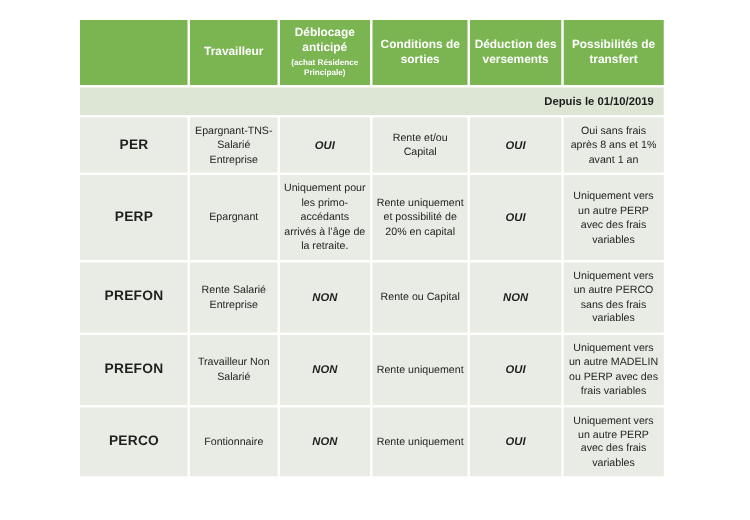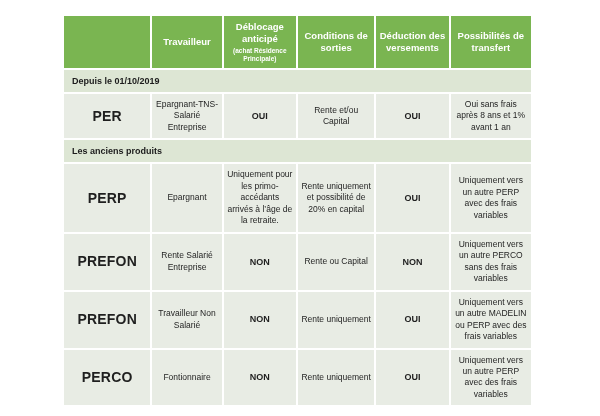--- a/index.html
+++ b/index.html
@@ -51,45 +51,46 @@
     line-height: 1.2;
     margin-top: 2px;
   }
 
   
   td.section-row {
     background: #dde6d4;
     color: #1c1c1c;
     font-size: 9px;
     font-weight: bold;
-    text-align: left;
+    text-align: right;
     padding: 6px 8px;
     height: 22px;
     box-sizing: border-box;
   }
 
   
   tbody td.cell {
     background: #e8ece4;
     color: #1f1f1f;
     font-size: 8.5px;
     line-height: 1.35;
     text-align: center;
     vertical-align: middle;
     padding: 5px 3px;
     box-sizing: border-box;
   }
   td.cell.product-name {
     font-weight: bold;
-    font-size: 14px;
+    font-size: 11px;
     letter-spacing: 0.2px;
   }
   td.cell.answer {
     font-weight: bold;
     font-size: 9px;
+    font-style: italic;
   }
   .answer-yes { color: #5f9e4a; }
   .answer-no  { color: #e8221f; }
 </style>
 </head>
 <body>
 
 <table id="comparison-table">
   <colgroup>
     <col class="col-product">
@@ -118,23 +119,20 @@
       </tr>
       <tr>
         <td class="cell product-name">PER</td>
         <td class="cell">Epargnant-TNS-Salarié Entreprise</td>
         <td class="cell answer answer-yes">OUI</td>
         <td class="cell">Rente et/ou Capital</td>
         <td class="cell answer answer-yes">OUI</td>
         <td class="cell">Oui sans frais après 8 ans et 1% avant 1 an</td>
       </tr>
       <tr>
-        <td class="section-row" colspan="6">Les anciens produits</td>
-      </tr>
-      <tr>
         <td class="cell product-name">PERP</td>
         <td class="cell">Epargnant</td>
         <td class="cell">Uniquement pour les primo-accédants arrivés à l’âge de la retraite.</td>
         <td class="cell">Rente uniquement et possibilité de 20% en capital</td>
         <td class="cell answer answer-yes">OUI</td>
         <td class="cell">Uniquement vers un autre PERP avec des frais variables</td>
       </tr>
       <tr>
         <td class="cell product-name">PREFON</td>
         <td class="cell">Rente Salarié Entreprise</td>

